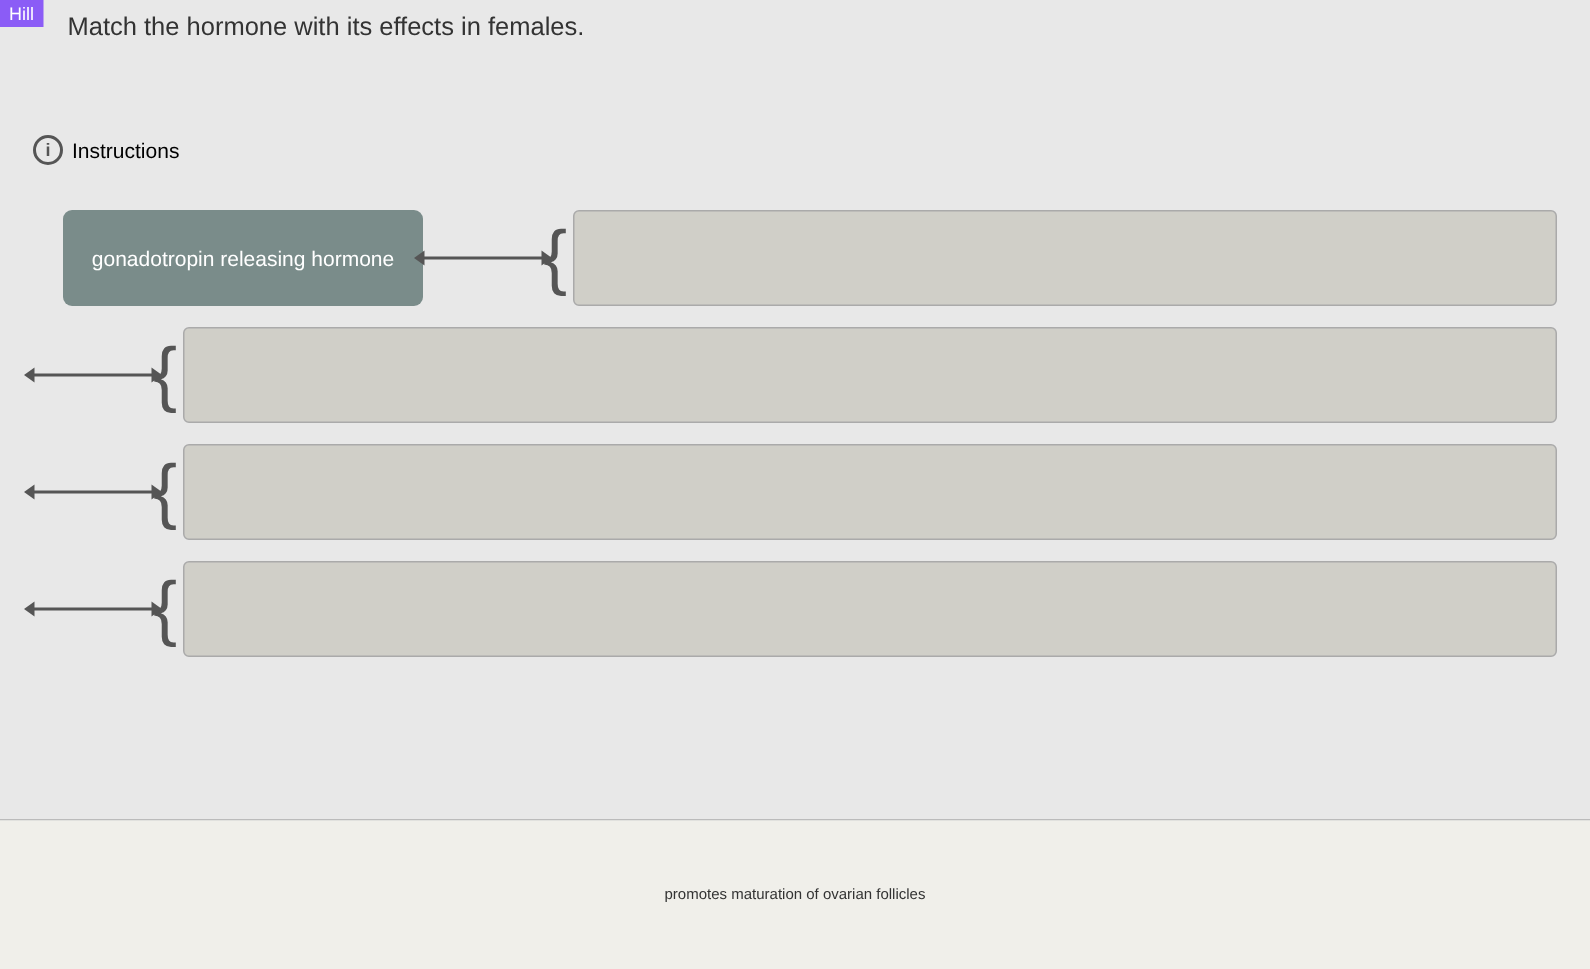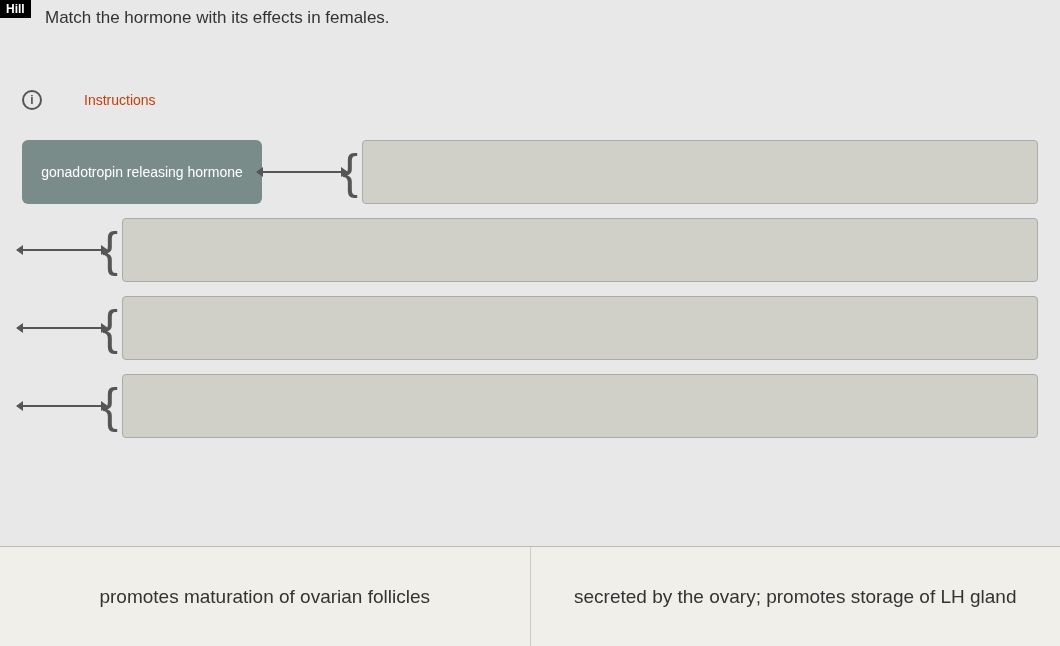--- a/index.html
+++ b/index.html
@@ -11,24 +11,24 @@
     body {
       font-family: Arial, sans-serif;
       background-color: #e8e8e8;
       width: 1060px;
       height: 646px;
       overflow: hidden;
       position: relative;
     }
 
     .header-bar {
-      background-color: #000000;
+      background-color: #8b5cf6;
       color: white;
       font-size: 12px;
-      font-weight: bold;
+      font-weight: normal;
       padding: 2px 6px;
       display: inline-block;
       position: absolute;
       top: 0;
       left: 0;
     }
 
     .page-title {
       font-size: 17px;
       color: #333;
@@ -55,22 +55,21 @@
       align-items: center;
       justify-content: center;
       font-size: 12px;
       font-weight: bold;
       color: #555;
       flex-shrink: 0;
     }
 
     .instructions-label {
       font-size: 14px;
-      color: #c2410c;
-      margin-left: 36px;
+      color: #000000;
     }
 
     .matching-area {
       position: absolute;
       top: 140px;
       left: 22px;
       right: 22px;
       display: flex;
       flex-direction: column;
       gap: 14px;
@@ -88,20 +87,21 @@
       background-color: #7a8c8a;
       border-radius: 6px;
       display: flex;
       align-items: center;
       justify-content: center;
       color: white;
       font-size: 14px;
       text-align: center;
       padding: 14px 14px;
       flex-shrink: 0;
+      margin-left: 20px;
     }
 
     .arrow-connector {
       display: flex;
       align-items: center;
       width: 80px;
       flex-shrink: 0;
       position: relative;
     }
 
@@ -159,21 +159,21 @@
     }
 
     .answer-option {
       flex: 1;
       background-color: #f0efea;
       border-right: 1px solid #ccc;
       display: flex;
       align-items: center;
       justify-content: center;
       padding: 12px 20px;
-      font-size: 19px;
+      font-size: 10px;
       color: #333;
       text-align: center;
     }
 
     .answer-option:last-child {
       border-right: none;
     }
   </style>
 </head>
 <body>
@@ -219,14 +219,13 @@
       <div class="arrow-line"></div>
     </div>
     <span class="bracket-symbol">{</span>
     <div class="answer-box"></div>
   </div>
 
 </div>
 
 <div class="bottom-answers">
   <div class="answer-option">promotes maturation of ovarian follicles</div>
-  <div class="answer-option">secreted by the ovary; promotes storage of LH gland</div>
 </div>
 
 </body></html>

